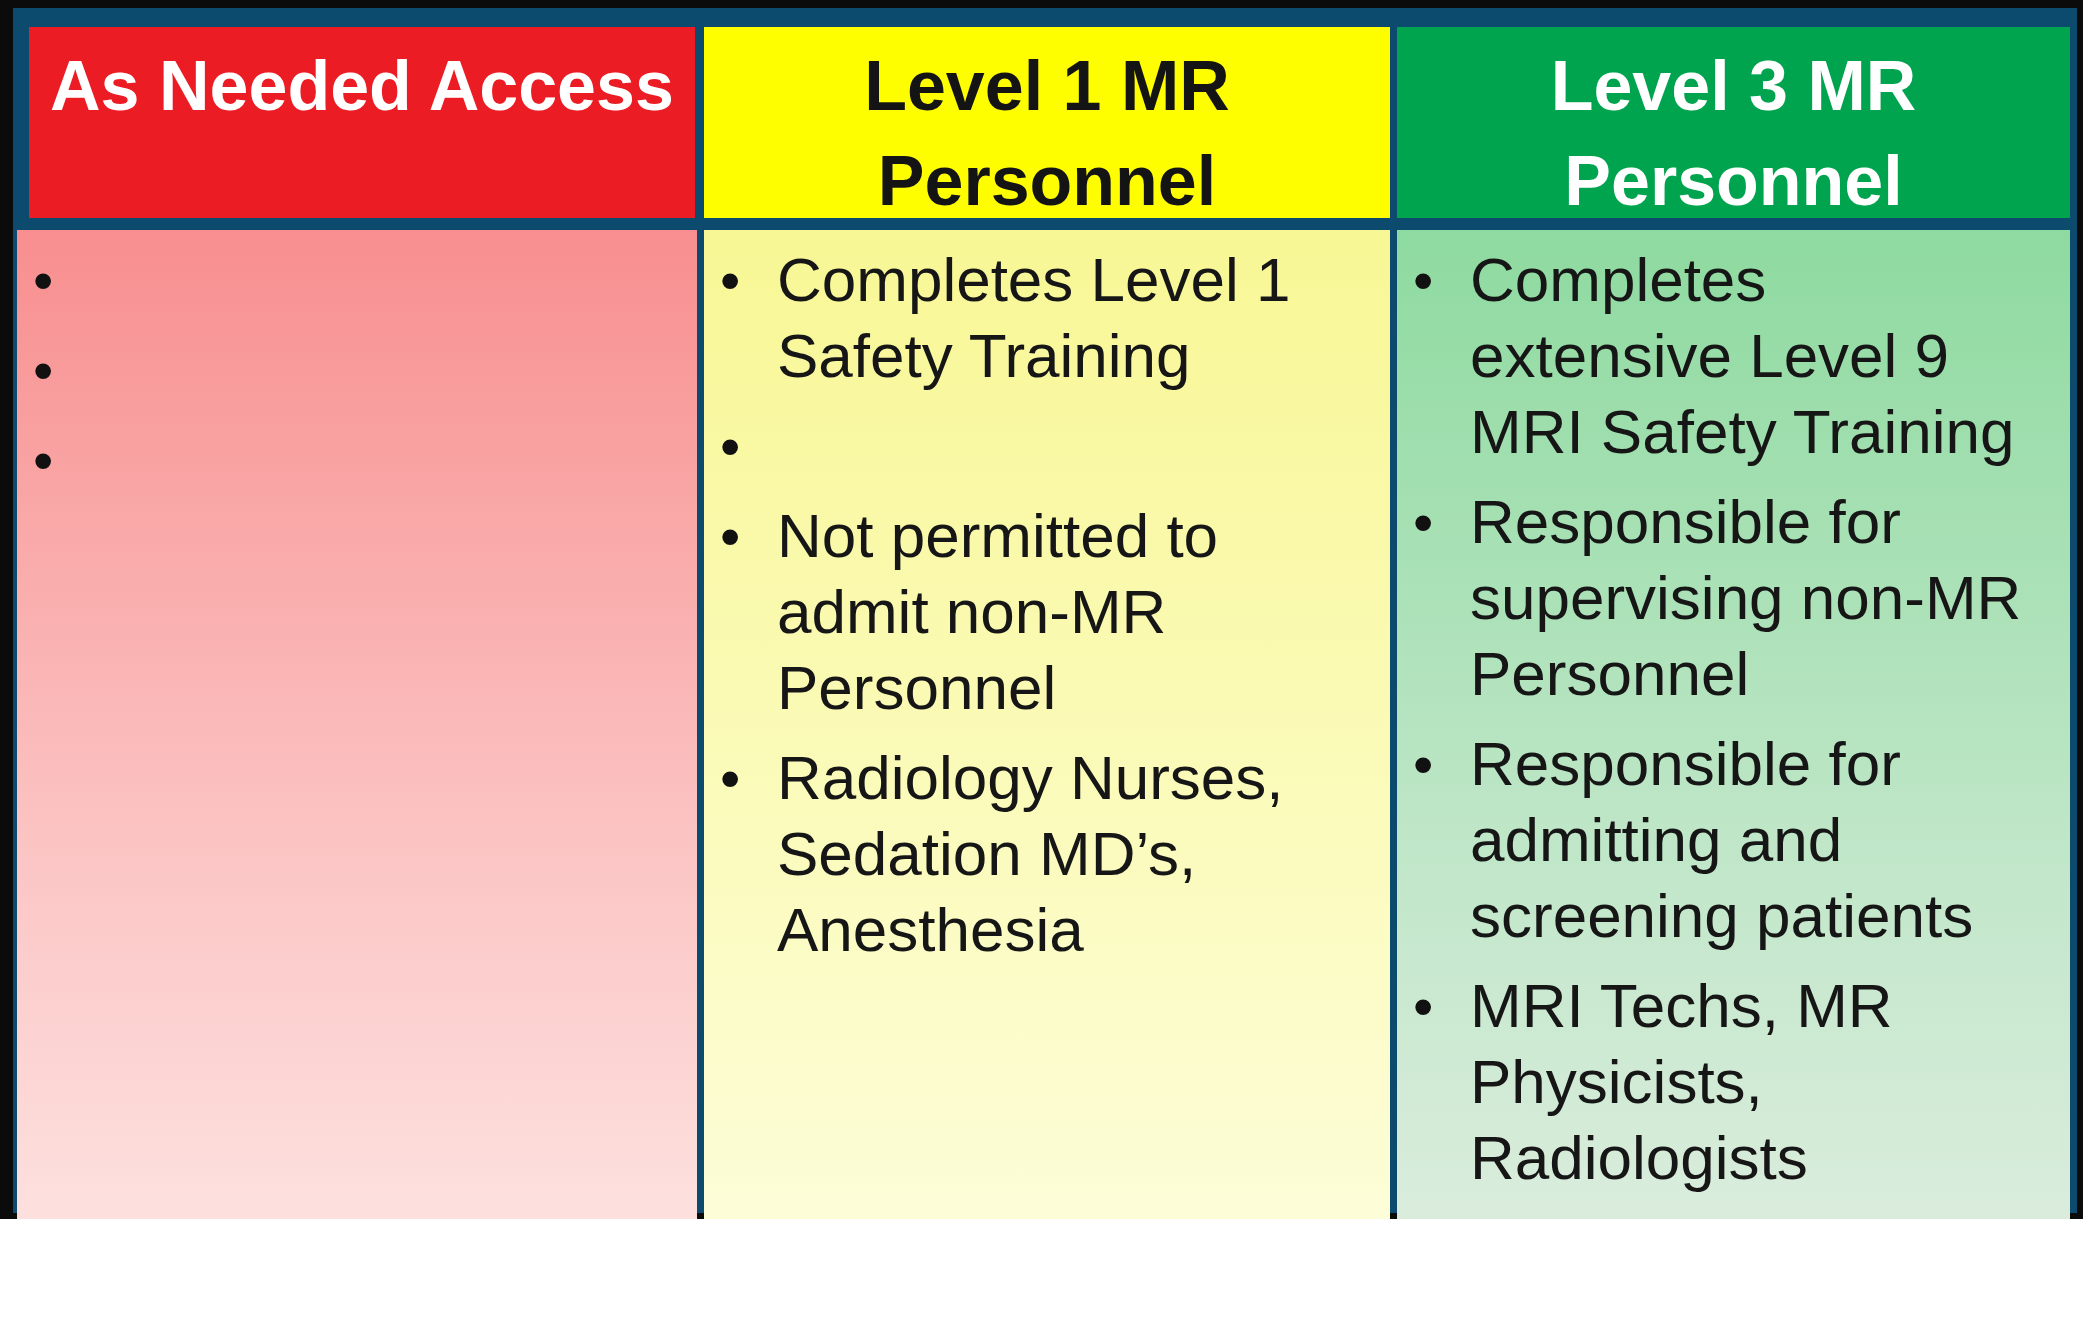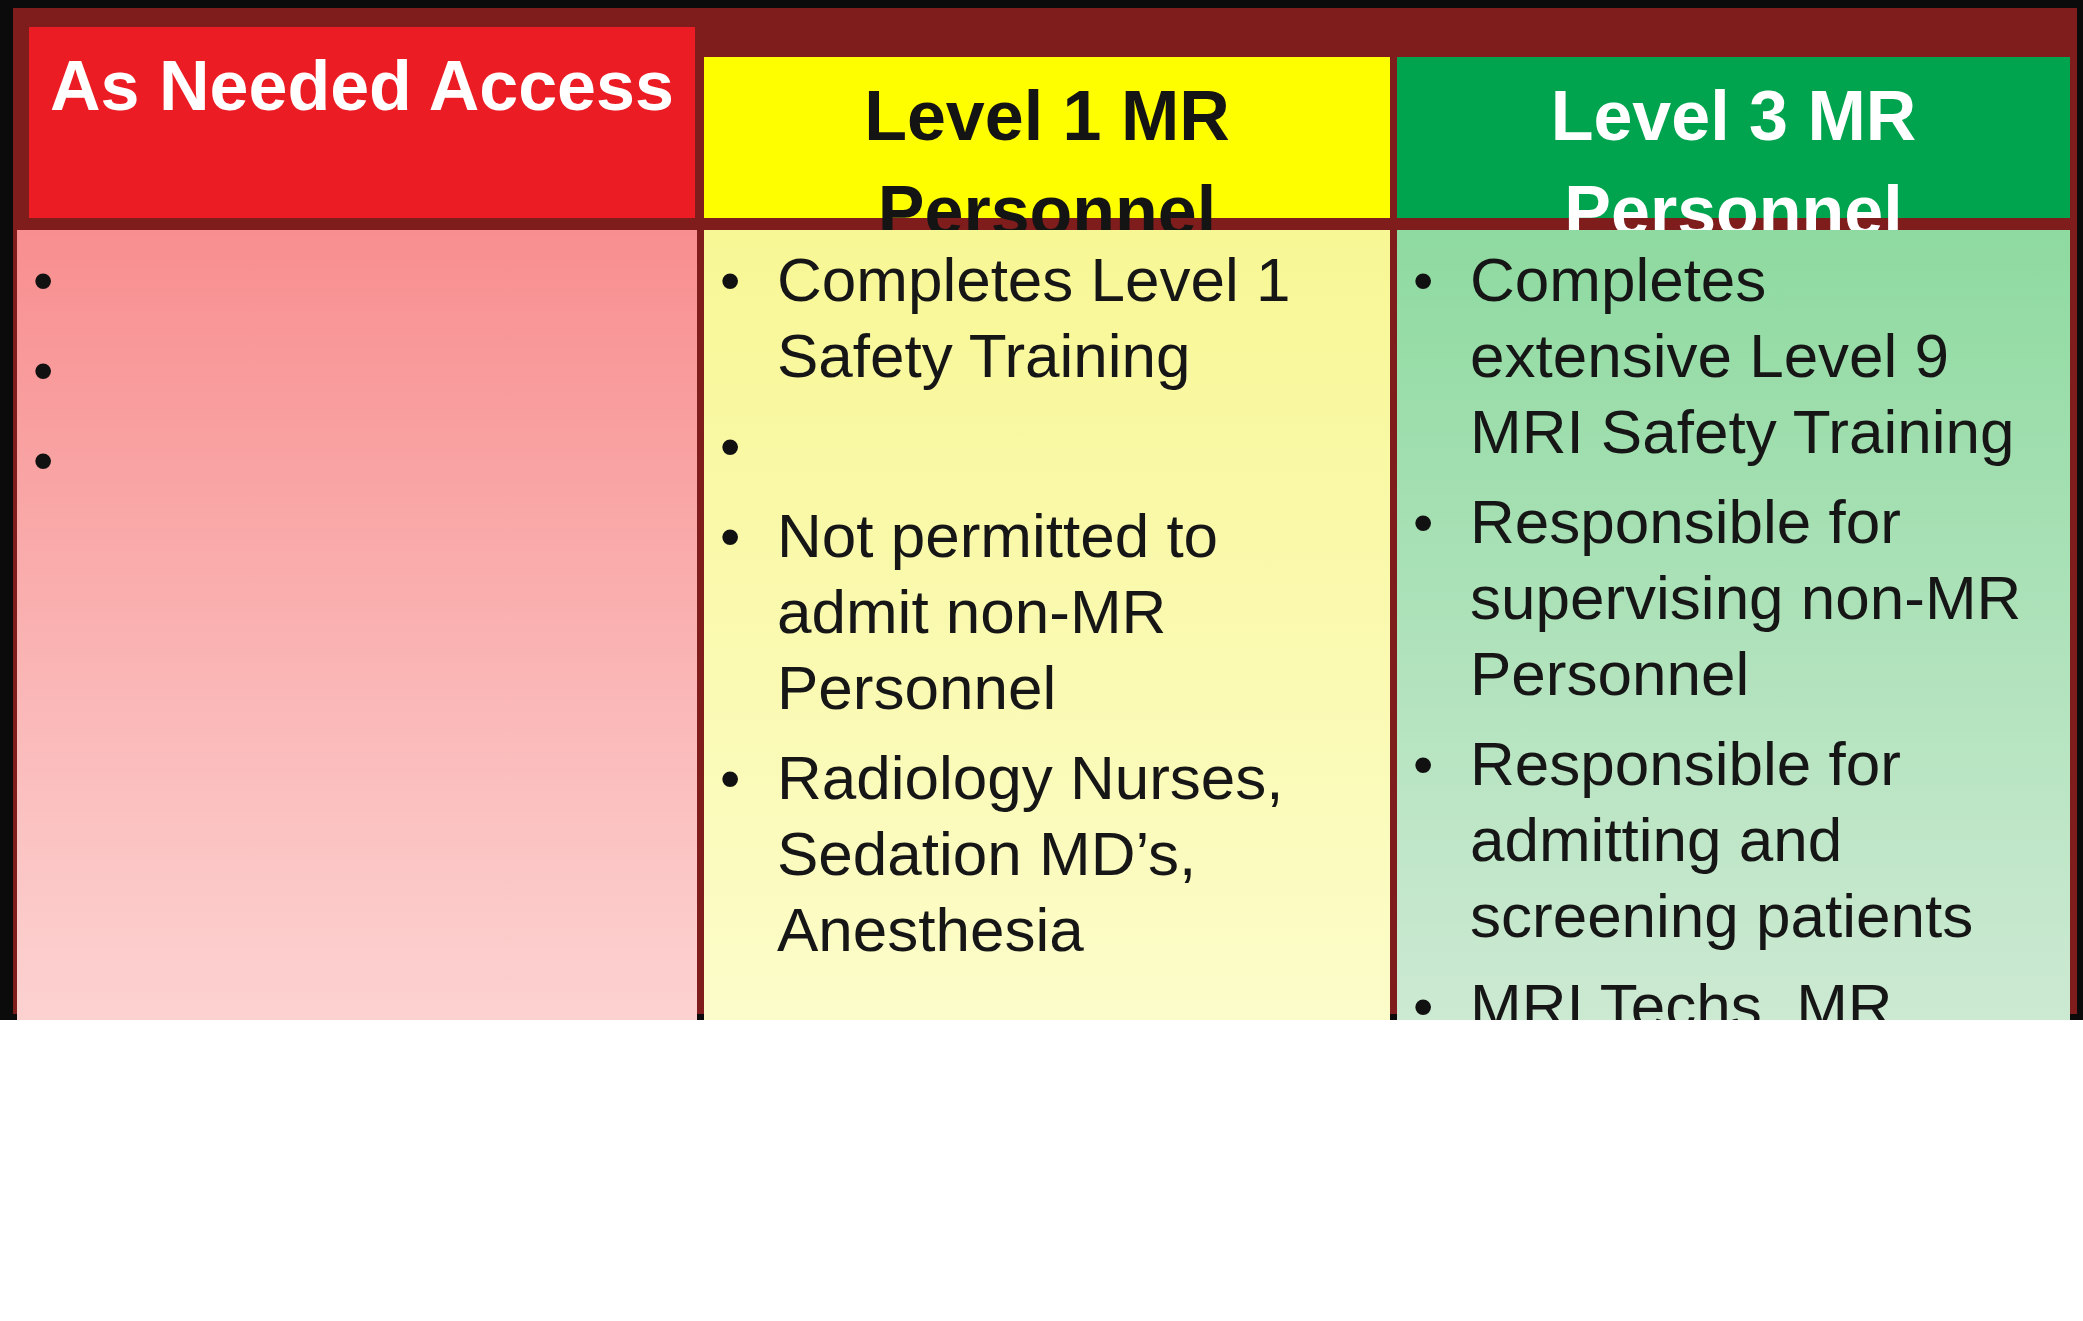--- a/index.html
+++ b/index.html
@@ -3,22 +3,22 @@
 <meta charset="utf-8">
 <style>
   html, body {
     margin: 0;
     padding: 0;
     background: #ffffff;
   }
   .frame {
     box-sizing: border-box;
     width: 2083px;
-    height: 1020px;
-    background: #7f1d1d;
+    height: 1219px;
+    background: #0c4a6e;
     border-style: solid;
     border-color: #0b0b0b;
     border-width: 8px 6px 6px 13px;
     padding: 19px 7px 7px 4px;
     font-family: "Liberation Sans", sans-serif;
   }
   .grid {
     display: grid;
     grid-template-columns: 680px 686px 673px;
     grid-template-rows: 191px 1078px;
@@ -29,21 +29,20 @@
   }
   .hdr {
     box-sizing: border-box;
     font-weight: 700;
     font-size: 70px;
     line-height: 95px;
     text-align: center;
     white-space: pre-line;
     padding-top: 12px;
     grid-row: 1;
-    margin-top: 30px;
   }
   .hdr0 {
     grid-column: 1;
     background: #ec1c24;
     color: #ffffff;
     margin: 0 2px 0 12px;
   }
   .hdr1 {
     grid-column: 2;
     background: #fefe00;

